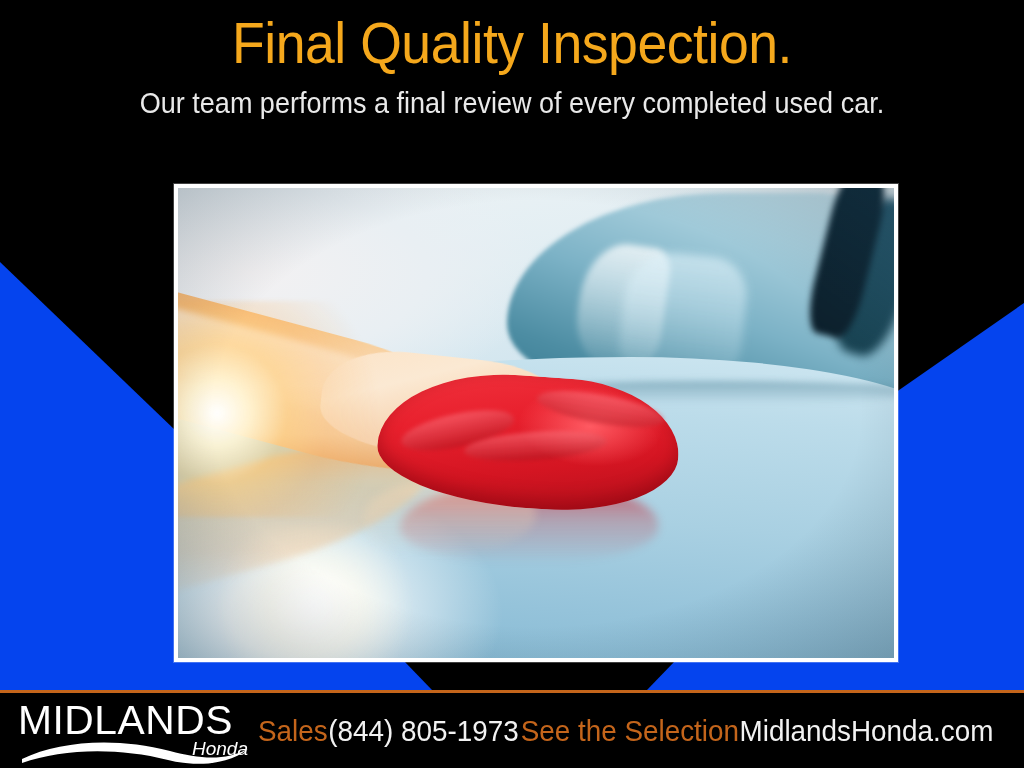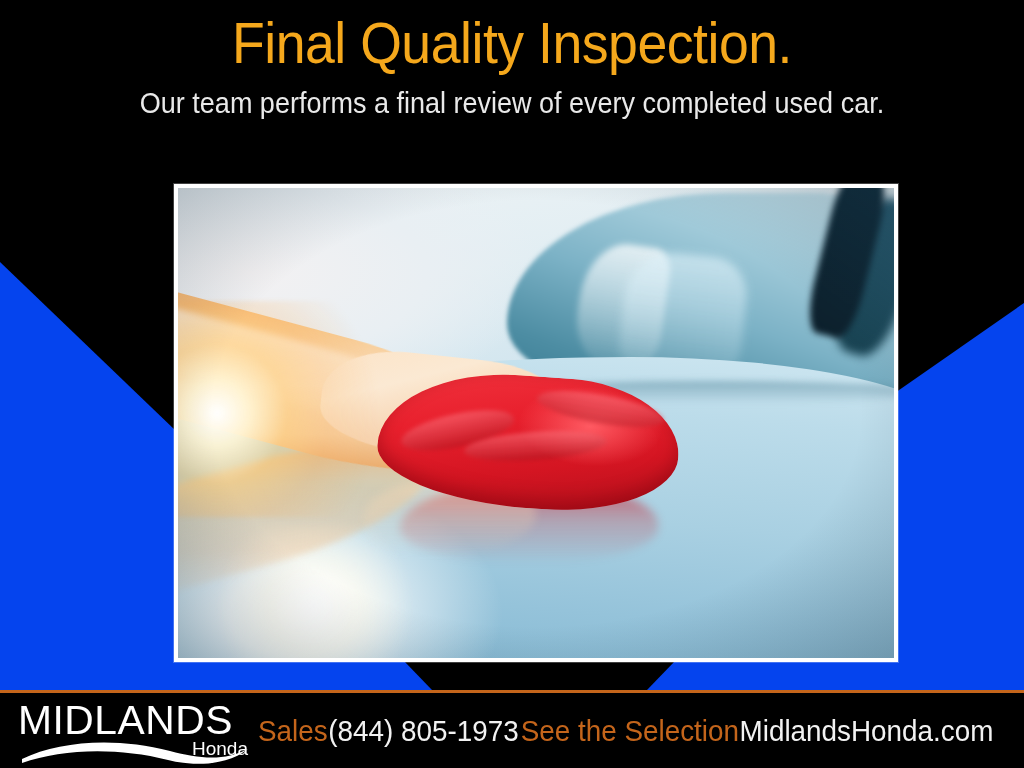--- a/index.html
+++ b/index.html
@@ -288,20 +288,21 @@
     transform-origin:left top;
   }
   #logo-honda {
     position:absolute;
     right:10px; top:40px;
     font-size:19px;
     line-height:20px;
     color:#fff;
     font-weight:400;
     font-family:"Liberation Sans Narrow","Liberation Sans", sans-serif;
+    font-style:italic;
   }
   #logo-swoosh {
     position:absolute;
     left:2px; top:36px;
     width:240px; height:30px;
   }
   #footer-contact {
     position:absolute;
     left:258px; top:0;
     width:766px; height:75px;

